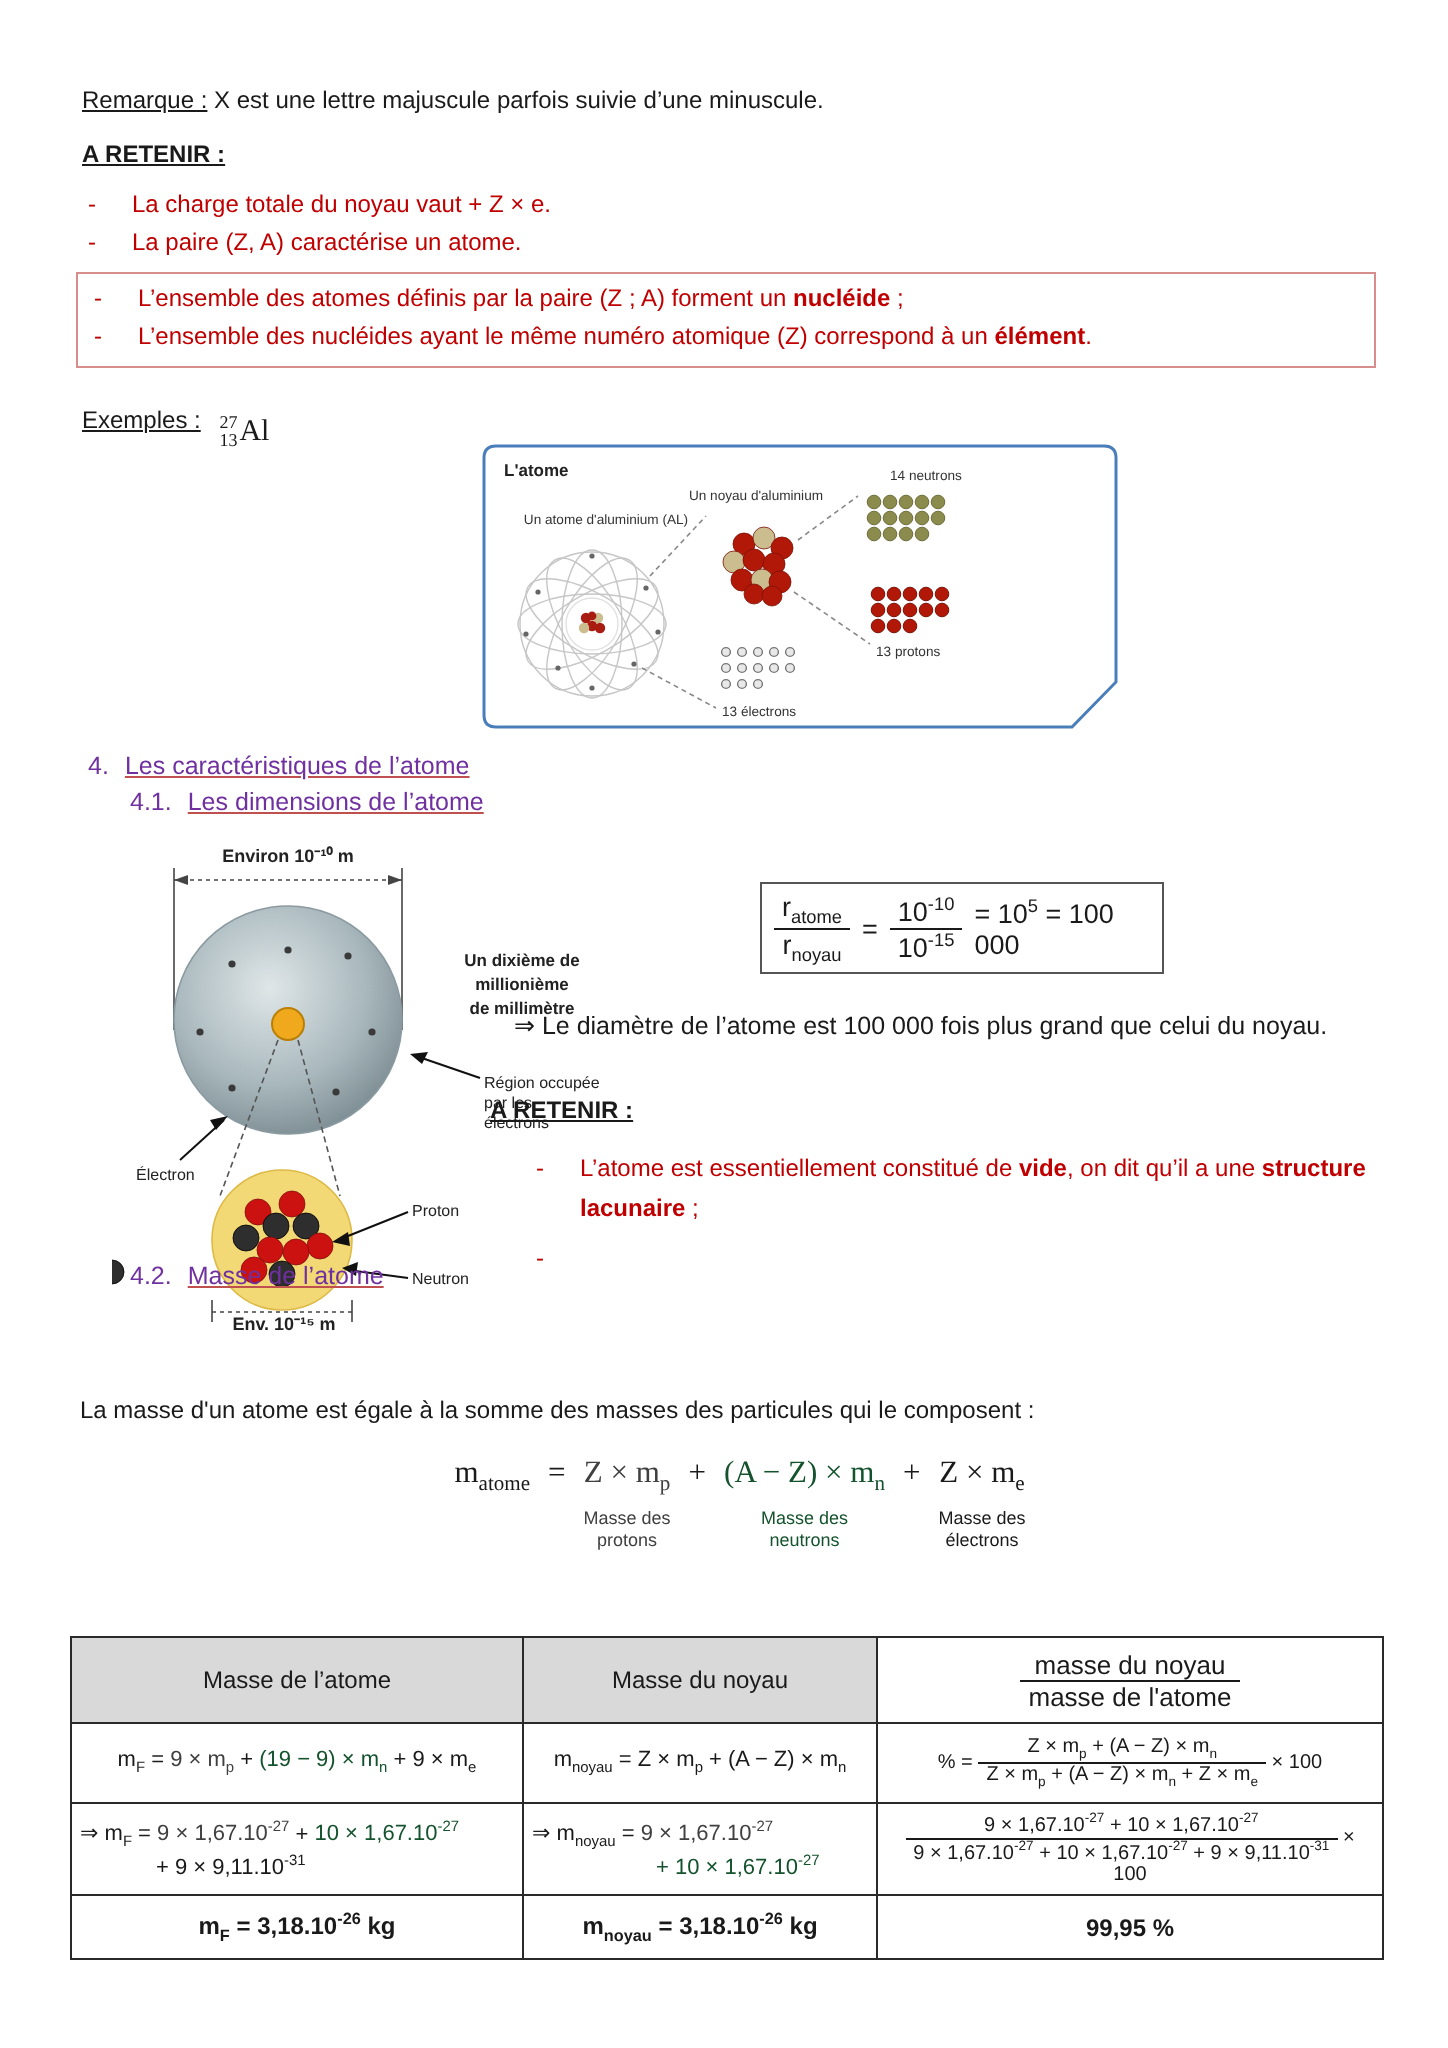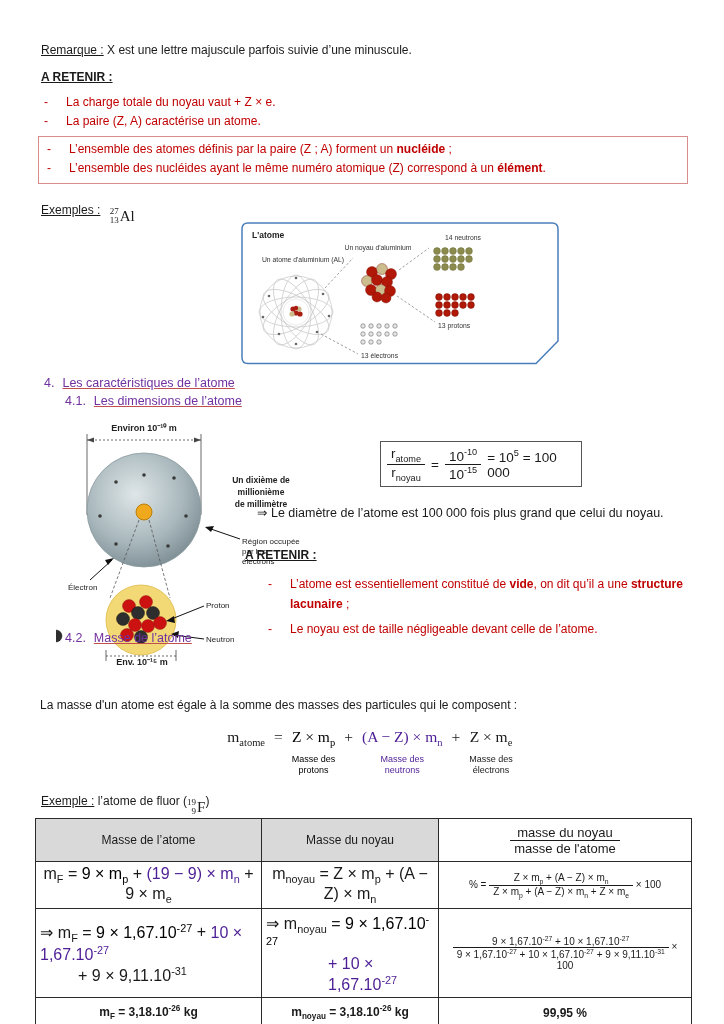--- a/index.html
+++ b/index.html
@@ -3,22 +3,22 @@
 <meta charset="utf-8">
 <style>
   html,body{margin:0;padding:0;background:#888;}
   #page{position:relative;width:724px;height:1024px;background:#ffffff;margin:0 auto;
         font-family:"Liberation Sans",sans-serif;color:#1a1a1a;overflow:hidden;}
   .abs{position:absolute;}
   .u{text-decoration:underline;}
   .b{font-weight:bold;text-decoration:underline;}
   .red{color:#C00000;}
   .seg-k{color:#1a1a1a;}
-  .seg-b{color:#000000;}
-  .seg-g{color:#4c1d95;}
+  .seg-b{color:#404040;}
+  .seg-g{color:#14532d;}
   .seg-r{color:#C00000;}
   .seg-rb{color:#C00000;font-weight:bold;}
   sub{font-size:0.68em;}
   sup{font-size:0.68em;}
   .body-txt{font-size:12px;}
   .bullet{display:flex;font-size:12px;}
   .bullet .dash{width:22px;flex:0 0 22px;}
   
   .def-box{border:1px solid #D98C8C;width:648px;}
   .def-head{background:#DEDEDE;border-bottom:1px solid #D98C8C;padding:2px 8px;font-weight:bold;font-size:12px;}
@@ -41,21 +41,21 @@
   
   .mass-f{display:flex;justify-content:center;align-items:flex-start;gap:9px;
           font-family:"Liberation Serif",serif;font-size:15.5px;}
   .mass-f .col{display:flex;flex-direction:column;align-items:center;}
   .mass-f .lbl{font-family:"Liberation Sans",sans-serif;font-size:9px;line-height:11px;margin-top:6px;text-align:center;}
   
   table.calc{border-collapse:collapse;width:656px;table-layout:fixed;}
   table.calc td{border:1.4px solid #2a2a2a;text-align:center;vertical-align:middle;padding:3px 4px;}
   td.hd{background:#D9D9D9;font-size:12px;height:36px;}
   td.hfrac{background:#fff;}
-  .cell-f{font-size:16px;}
+  .cell-f{font-size:11px;}
   .small-frac{font-size:10px;}
   .resrow{font-weight:bold;font-size:12px;}
   .line2{display:block;}
 </style>
 </head>
 <body>
 
 <div id="page">
 
   <div class="abs body-txt" style="left:41px;top:43px;">
@@ -317,21 +317,20 @@
 
   <div class="abs" style="left:257px;top:505px;width:460px;font-size:12.5px;">⇒ Le diamètre de l’atome est 100 000 fois plus grand que celui du noyau.</div>
 
   <div class="abs body-txt b u" style="left:245px;top:548px;">A RETENIR :</div>
   <div class="abs bullet" style="left:268px;top:574px;width:440px;line-height:20px;">
     <span class="dash red">-</span>
     <span><span class="seg-r">L’atome est essentiellement constitué de </span><span class="seg-rb">vide</span><span class="seg-r">, on dit qu’il a une </span><span class="seg-rb">structure lacunaire</span><span class="seg-r"> ;</span></span>
   </div>
   <div class="abs bullet" style="left:268px;top:622px;width:440px;">
     <span class="dash red">-</span>
-    <span><span class="seg-r">Le noyau est de taille négligeable devant celle de l’atome.</span></span>
   </div>
 
   <div class="abs sec" style="left:65px;top:631px;justify-content:flex-end;">
     <span class="num">4.2.</span>
     <span class="t">Masse de l’atome</span>
   </div>
 
   <div class="abs body-txt" style="left:40px;top:698px;width:660px;">La masse d'un atome est égale à la somme des masses des particules qui le composent :</div>
 
   <div class="abs mass-f" style="left:150px;top:728px;width:440px;">
@@ -355,29 +354,20 @@
     <span>+</span>
     <span class="col">
       <span>Z × m<sub>e</sub></span>
       <span class="lbl">
         <span class="line2">Masse des</span>
         <span class="line2">électrons</span>
       </span>
     </span>
   </div>
 
-  <div class="abs body-txt" style="left:41px;top:794px;">
-    <span class="u">Exemple :</span><span> l’atome de fluor (</span><span class="nuclide">
-        <span class="stack">
-          <span>19</span>
-          <span>9</span>
-        </span>
-        <span class="sym">F</span>
-      </span><span>)</span>
-  </div>
 
   <table class="calc abs" style="left:35px;top:818px;">
     <colgroup>
         <col style="width:226px">
         <col style="width:177px">
         <col style="width:253px">
       </colgroup>
     <tbody>
         <tr>
       <td class="hd">Masse de l’atome</td>

